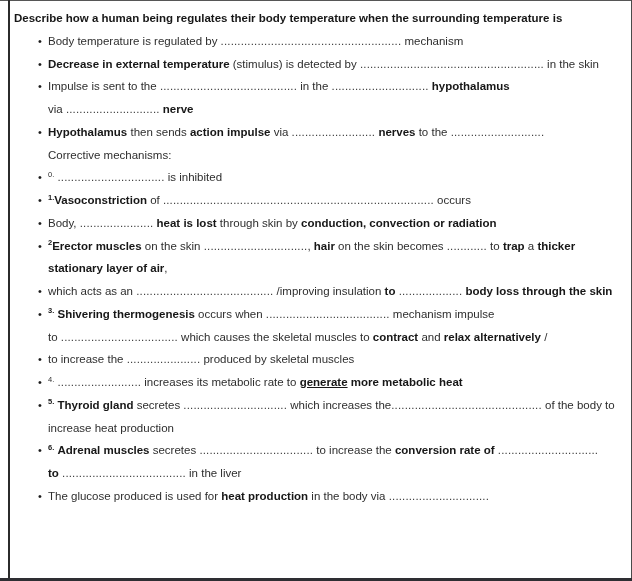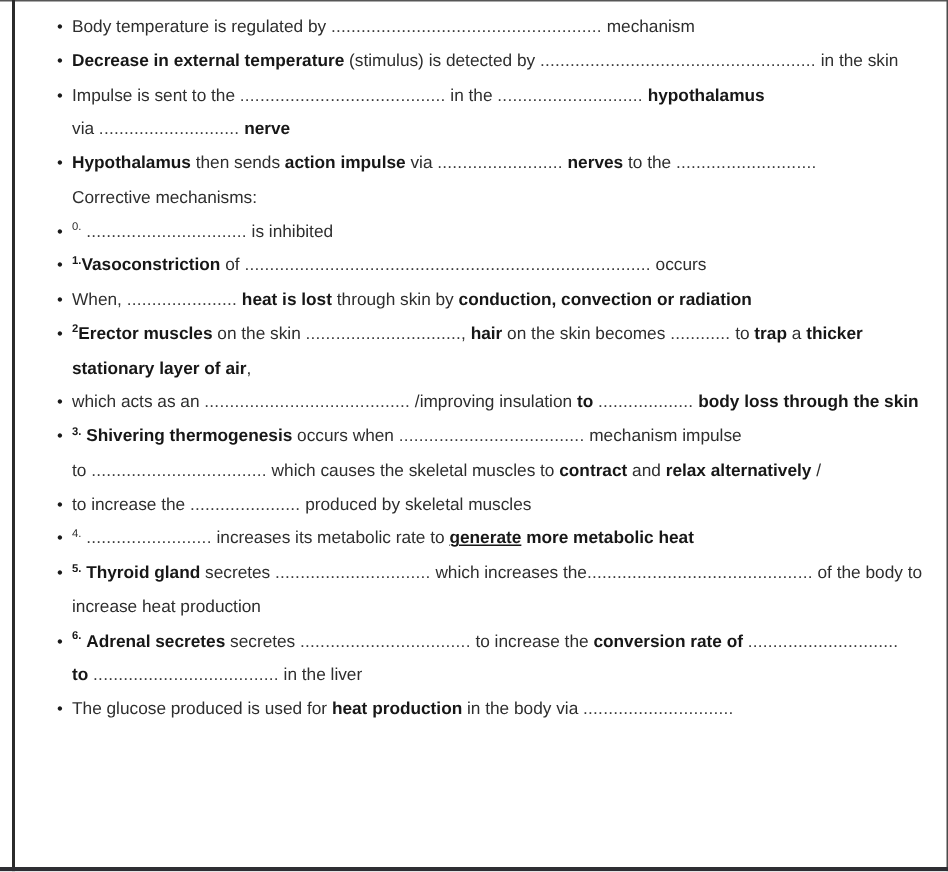--- a/index.html
+++ b/index.html
@@ -46,36 +46,37 @@
   .blank { letter-spacing: 0.15px; color: #3a3a3a; }
 </style>
 </head>
 <body>
 
 <div class="page">
   <div class="border-top"></div>
   <div class="border-left"></div>
   <div class="border-right"></div>
   <div class="content">
+      <div class="line h"><span class="bd">Describe how a human being regulates their body temperature when the surrounding temperature is</span></div>
       <div class="line b"><span class="marker">•</span><span>Body temperature is regulated by </span><span class="blank">......................................................</span><span> mechanism</span></div>
       <div class="line b"><span class="marker">•</span><span class="bd">Decrease in external temperature</span><span> (stimulus) is detected by </span><span class="blank">.......................................................</span><span> in the skin</span></div>
       <div class="line b"><span class="marker">•</span><span>Impulse is sent to the </span><span class="blank">.........................................</span><span> in the </span><span class="blank">.............................</span><span> </span><span class="bd">hypothalamus</span></div>
       <div class="line c"><span>via </span><span class="blank">............................</span><span> </span><span class="bd">nerve</span></div>
       <div class="line b"><span class="marker">•</span><span class="bd">Hypothalamus</span><span> then sends </span><span class="bd">action impulse</span><span> via </span><span class="blank">.........................</span><span> </span><span class="bd">nerves</span><span> to the </span><span class="blank">............................</span></div>
       <div class="line c"><span>Corrective mechanisms:</span></div>
       <div class="line b"><span class="marker">•</span><span class="sup">0.</span><span> </span><span class="blank">................................</span><span> is inhibited</span></div>
       <div class="line b"><span class="marker">•</span><span class="bd sup">1.</span><span class="bd">Vasoconstriction</span><span> of </span><span class="blank">.................................................................................</span><span> occurs</span></div>
-      <div class="line b"><span class="marker">•</span><span>When, </span><span class="blank">......................</span><span> </span><span class="bd">heat is lost</span><span> through skin by </span><span class="bd">conduction, convection or radiation</span></div>
+      <div class="line b"><span class="marker">•</span><span>Body, </span><span class="blank">......................</span><span> </span><span class="bd">heat is lost</span><span> through skin by </span><span class="bd">conduction, convection or radiation</span></div>
       <div class="line b"><span class="marker">•</span><span class="bd sup">2</span><span class="bd">Erector muscles</span><span> on the skin </span><span class="blank">...............................</span><span>, </span><span class="bd">hair</span><span> on the skin becomes </span><span class="blank">............</span><span> to </span><span class="bd">trap</span><span> a </span><span class="bd">thicker</span></div>
       <div class="line c"><span class="bd">stationary layer of air</span><span>,</span></div>
       <div class="line b"><span class="marker">•</span><span>which acts as an </span><span class="blank">.........................................</span><span> /improving insulation </span><span class="bd">to</span><span> </span><span class="blank">...................</span><span> </span><span class="bd">body loss through the skin</span></div>
       <div class="line b"><span class="marker">•</span><span class="bd sup">3.</span><span> </span><span class="bd">Shivering thermogenesis</span><span> occurs when </span><span class="blank">.....................................</span><span> mechanism impulse</span></div>
       <div class="line c"><span>to </span><span class="blank">...................................</span><span> which causes the skeletal muscles to </span><span class="bd">contract</span><span> and </span><span class="bd">relax alternatively</span><span> /</span></div>
       <div class="line b"><span class="marker">•</span><span>to increase the </span><span class="blank">......................</span><span> produced by skeletal muscles</span></div>
       <div class="line b"><span class="marker">•</span><span class="sup">4.</span><span> </span><span class="blank">.........................</span><span> increases its metabolic rate to </span><span class="bd ul">generate</span><span> </span><span class="bd">more metabolic heat</span></div>
       <div class="line b"><span class="marker">•</span><span class="bd sup">5.</span><span> </span><span class="bd">Thyroid gland</span><span> secretes </span><span class="blank">...............................</span><span> which increases the</span><span class="blank">.............................................</span><span> of the body to</span></div>
       <div class="line c"><span>increase heat production</span></div>
-      <div class="line b"><span class="marker">•</span><span class="bd sup">6.</span><span> </span><span class="bd">Adrenal secretes</span><span> secretes </span><span class="blank">..................................</span><span> to increase the </span><span class="bd">conversion rate of</span><span> </span><span class="blank">..............................</span></div>
+      <div class="line b"><span class="marker">•</span><span class="bd sup">6.</span><span> </span><span class="bd">Adrenal muscles</span><span> secretes </span><span class="blank">..................................</span><span> to increase the </span><span class="bd">conversion rate of</span><span> </span><span class="blank">..............................</span></div>
       <div class="line c"><span class="bd">to</span><span> </span><span class="blank">.....................................</span><span> in the liver</span></div>
       <div class="line b"><span class="marker">•</span><span>The glucose produced is used for </span><span class="bd">heat production</span><span> in the body via </span><span class="blank">..............................</span></div>
     </div>
   <div class="border-bottom"></div>
 </div>
 
 </body></html>

